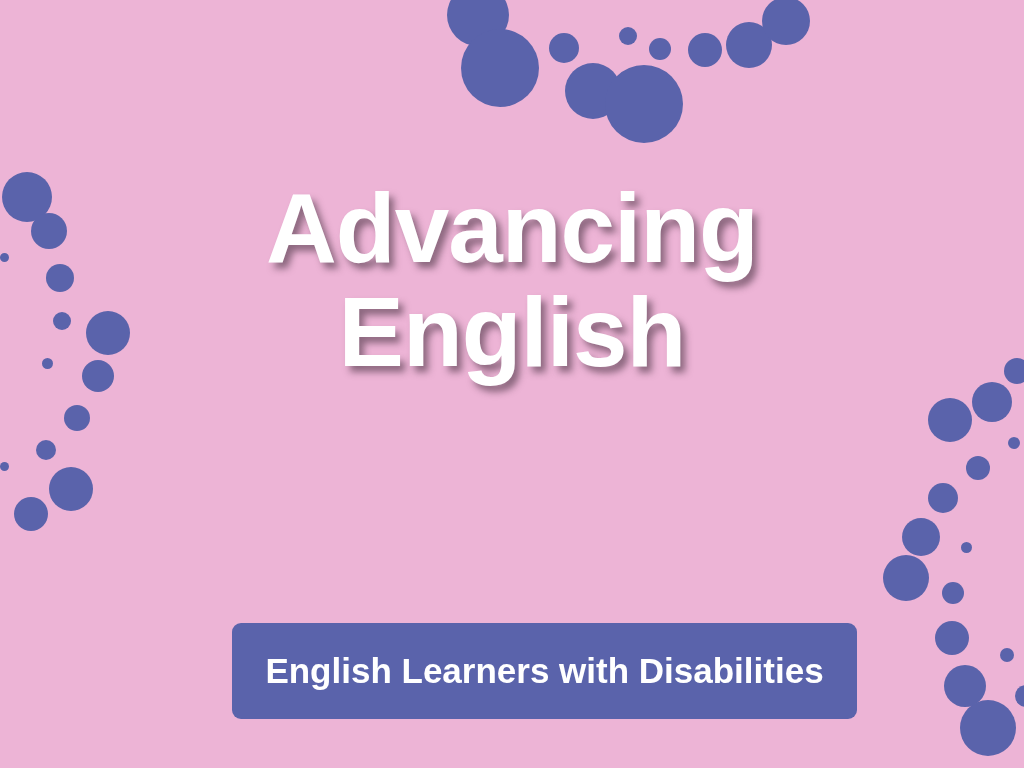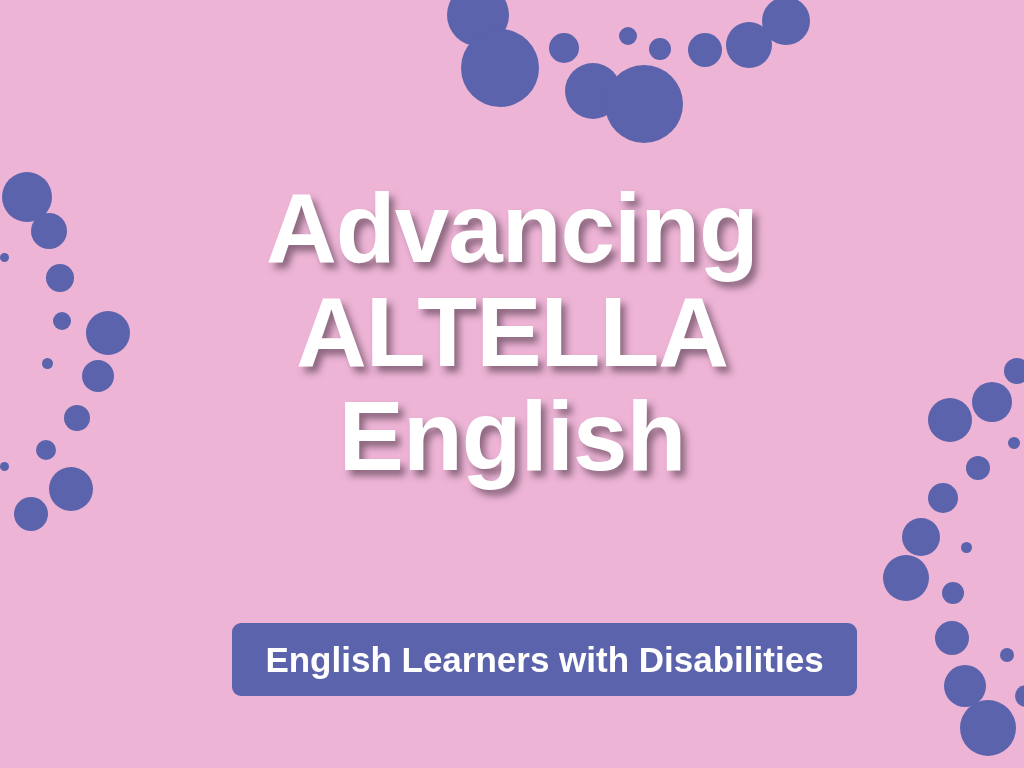--- a/index.html
+++ b/index.html
@@ -56,21 +56,21 @@
     text-shadow: 5px 6px 7px rgba(60, 40, 55, 0.55);
     white-space: nowrap;
   }
 
   
   #subtitle-bar {
     position: absolute;
     left: 232px;
     top: 623px;
     width: 625px;
-    height: 73px;
+    height: 96px;
     background: #5a63ab;
     border-radius: 9px;
     display: flex;
     align-items: center;
     justify-content: center;
     box-sizing: border-box;
   }
   #subtitle-text {
     font-family: "Liberation Sans", sans-serif;
     font-weight: bold;
@@ -130,21 +130,20 @@
     <span class="dot" style="left:942px;  top:582px;  width:22px;  height:22px;"></span>
     <span class="dot" style="left:935px;  top:621px;  width:34px;  height:34px;"></span>
     <span class="dot" style="left:1000px; top:648px;  width:14px;  height:14px;"></span>
     <span class="dot" style="left:944px;  top:665px;  width:42px;  height:42px;"></span>
     <span class="dot" style="left:1015px; top:685px;  width:22px;  height:22px;"></span>
     <span class="dot" style="left:960px;  top:700px;  width:56px;  height:56px;"></span>
   </div>
 
   <div id="title-block">
     <span class="title-line">Advancing</span>
-    <span class="title-line">ALTELLA</span>
     <span class="title-line">English</span>
   </div>
 
   <div id="subtitle-bar">
     <span id="subtitle-text">English Learners with Disabilities</span>
   </div>
 
 </div>
 
 </body></html>

